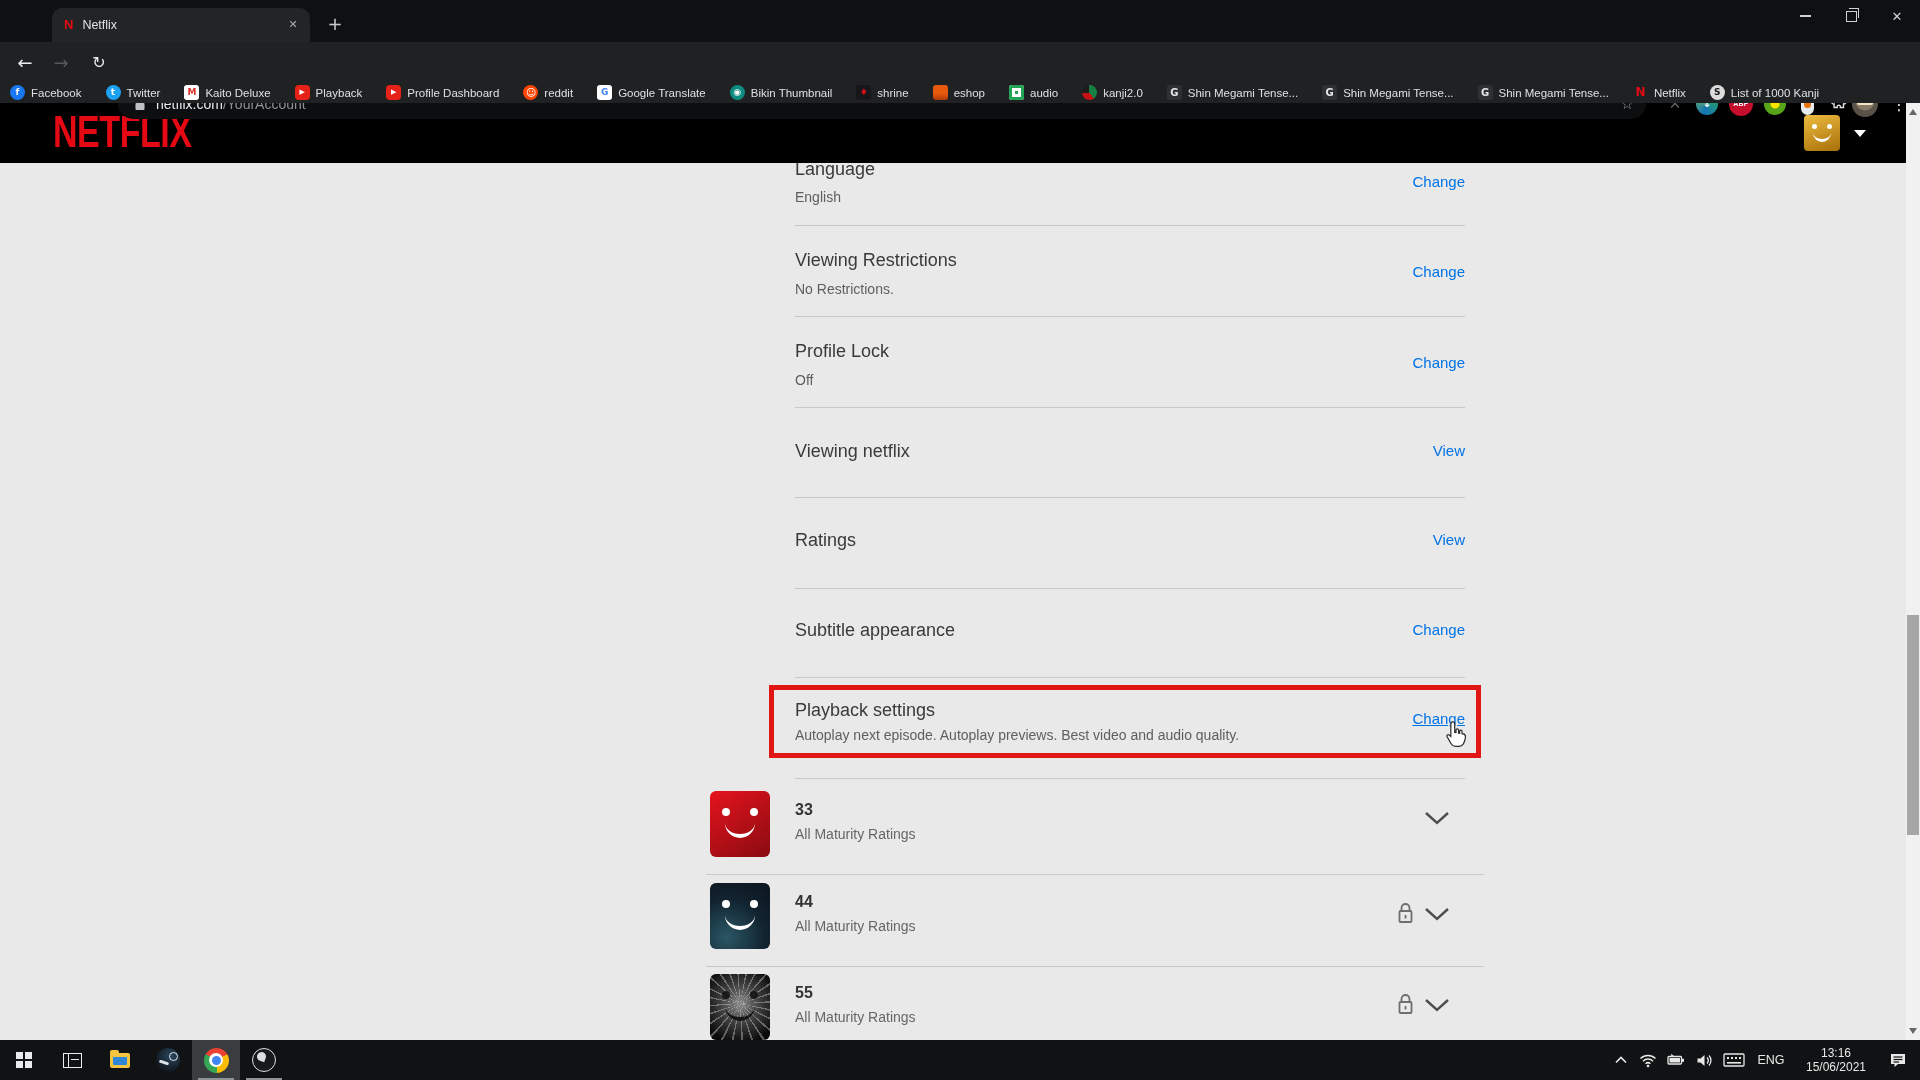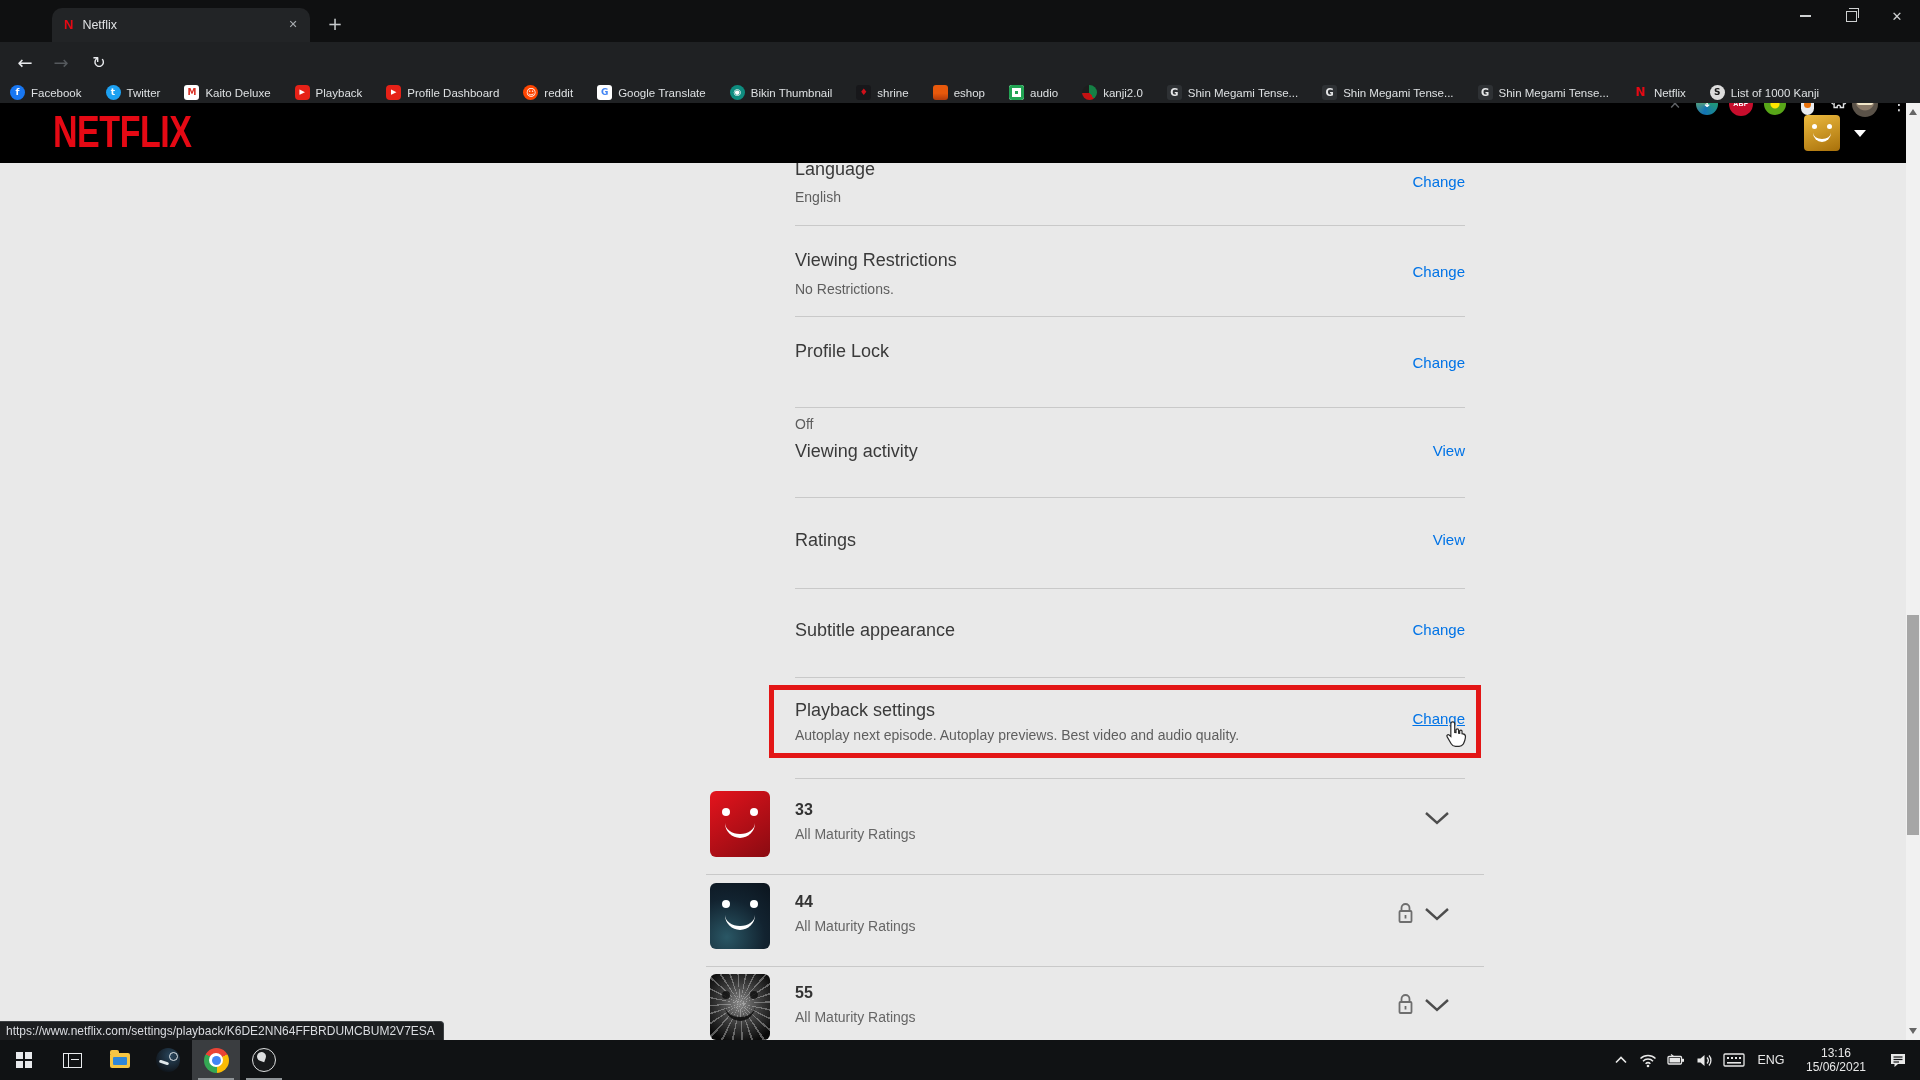--- a/index.html
+++ b/index.html
@@ -162,20 +162,31 @@
       <div class="wbtn" id="w-max">
           <div class="sq"></div>
         </div>
       <div class="wbtn glyph" id="w-close">✕</div>
     </div>
 
     <div id="toolbar">
       <div class="navic glyph" style="left:10px;color:#e8eaed;">←</div>
       <div class="navic glyph" style="left:46px;color:#55595d;">→</div>
       <div class="navic glyph" style="left:84px;color:#e8eaed;font-size:16px;">↻</div>
+      <div id="omnibox">
+        <span class="lock">
+          <svg width="12" height="14" viewBox="0 0 12 14">
+              <path d="M3 6V4.2a3 3 0 0 1 6 0V6" fill="none" stroke="#bdc1c6" stroke-width="1.5"></path>
+              <rect x="1.5" y="6" width="9" height="7" rx="1" fill="#bdc1c6"></rect>
+            </svg>
+        </span>
+        <span class="host">netflix.com</span>
+          <span class="path">/YourAccount</span>
+        <span class="star glyph">☆</span>
+      </div>
       <div class="extic" style="left:1662px;">
           <span class="ic-x glyph">✕</span>
         </div>
       <div class="extic" style="left:1694px;">
           <div class="ic-idm">↓</div>
         </div>
       <div class="extic" style="left:1728px;">
           <div class="ic-abp">ABP</div>
         </div>
       <div class="extic" style="left:1762px;">
@@ -277,25 +288,25 @@
   <div class="st-sub" style="top:189px;text-align:center;">English</div>
   <div class="st-link" style="top:173px;">Change</div>
   <div class="st-div" style="top:225px;"></div>
 
   <div class="st-title" style="top:250px;">Viewing Restrictions</div>
   <div class="st-sub" style="top:281px;">No Restrictions.</div>
   <div class="st-link" style="top:263px;">Change</div>
   <div class="st-div" style="top:316px;"></div>
 
   <div class="st-title" style="top:341px;">Profile Lock</div>
-  <div class="st-sub" style="top:372px;margin-top:44px;">Off</div>
+  <div class="st-sub" style="top:372px;">Off</div>
   <div class="st-link" style="top:354px;">Change</div>
   <div class="st-div" style="top:407px;"></div>
 
-  <div class="st-title" style="top:441px;">Viewing activity</div>
+  <div class="st-title" style="top:441px;">Viewing netflix</div>
   <div class="st-link" style="top:442px;">View</div>
   <div class="st-div" style="top:497px;"></div>
 
   <div class="st-title" style="top:530px;">Ratings</div>
   <div class="st-link" style="top:531px;">View</div>
   <div class="st-div" style="top:588px;"></div>
 
   <div class="st-title" style="top:620px;">Subtitle appearance</div>
   <div class="st-link" style="top:621px;">Change</div>
   <div class="st-div" style="top:677px;"></div>
@@ -354,21 +365,20 @@
         <polyline points="2,3 13,13 24,3" fill="none" stroke="#4d4d4d" stroke-width="2.4"></polyline>
       </svg>
   </div>
 
   <div id="sb-track">
     <div id="sb-up"></div>
     <div id="sb-thumb"></div>
     <div id="sb-down"></div>
   </div>
 
-  <div id="status-url">https://www.netflix.com/settings/playback/K6DE2NN64FFBRDUMCBUM2V7ESA</div>
 
   <div id="taskbar">
     <div class="tcell">
         <div class="win-logo">
           <i></i>
           <i></i>
           <i></i>
           <i></i>
         </div>
       </div>

